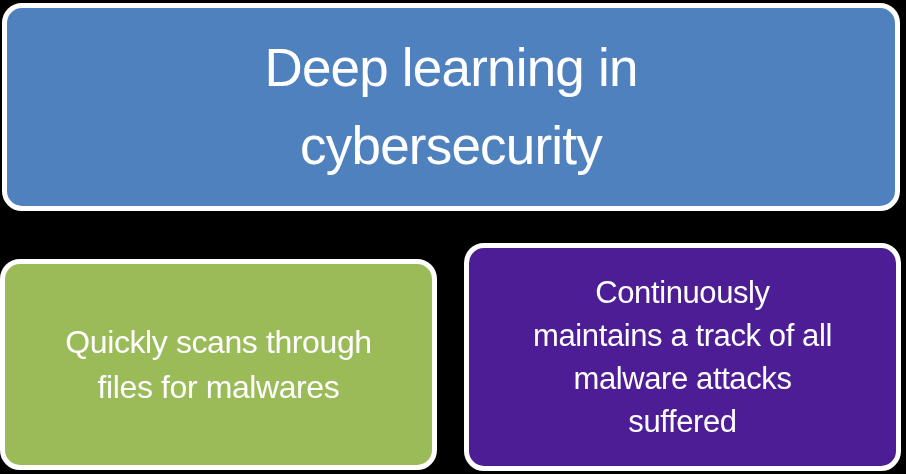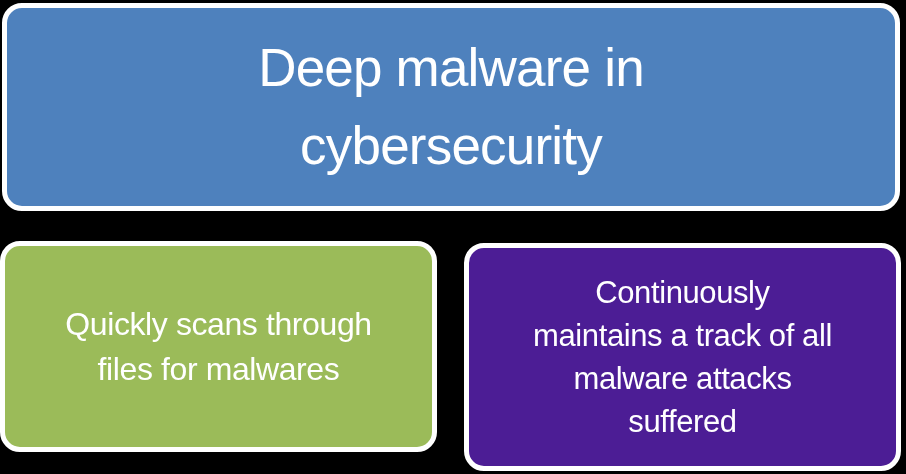--- a/index.html
+++ b/index.html
@@ -52,21 +52,21 @@
   }
   #title-node .node-text {
     font-size: 53px;
     line-height: 78px;
     letter-spacing: -0.8px;
   }
 
   
   #benefit-node-0 {
     left: 0px;
-    top: 241px;
+    top: 259px;
     width: 437px;
     height: 211px;
     background: #9bbb59;
   }
   #benefit-node-0 .node-text {
     font-size: 32px;
     line-height: 45px;
   }
 
   
@@ -81,21 +81,21 @@
     font-size: 31px;
     line-height: 43px;
   }
 </style>
 </head>
 <body>
 
 <div id="canvas">
 
   <div class="node" id="title-node">
-    <span class="node-text">Deep malware in
+    <span class="node-text">Deep learning in
 cybersecurity</span>
   </div>
 
   <div class="node" id="benefit-node-0">
     <span class="node-text">Quickly scans through
 files for malwares</span>
   </div>
 
   <div class="node" id="benefit-node-1">
     <span class="node-text">Continuously

